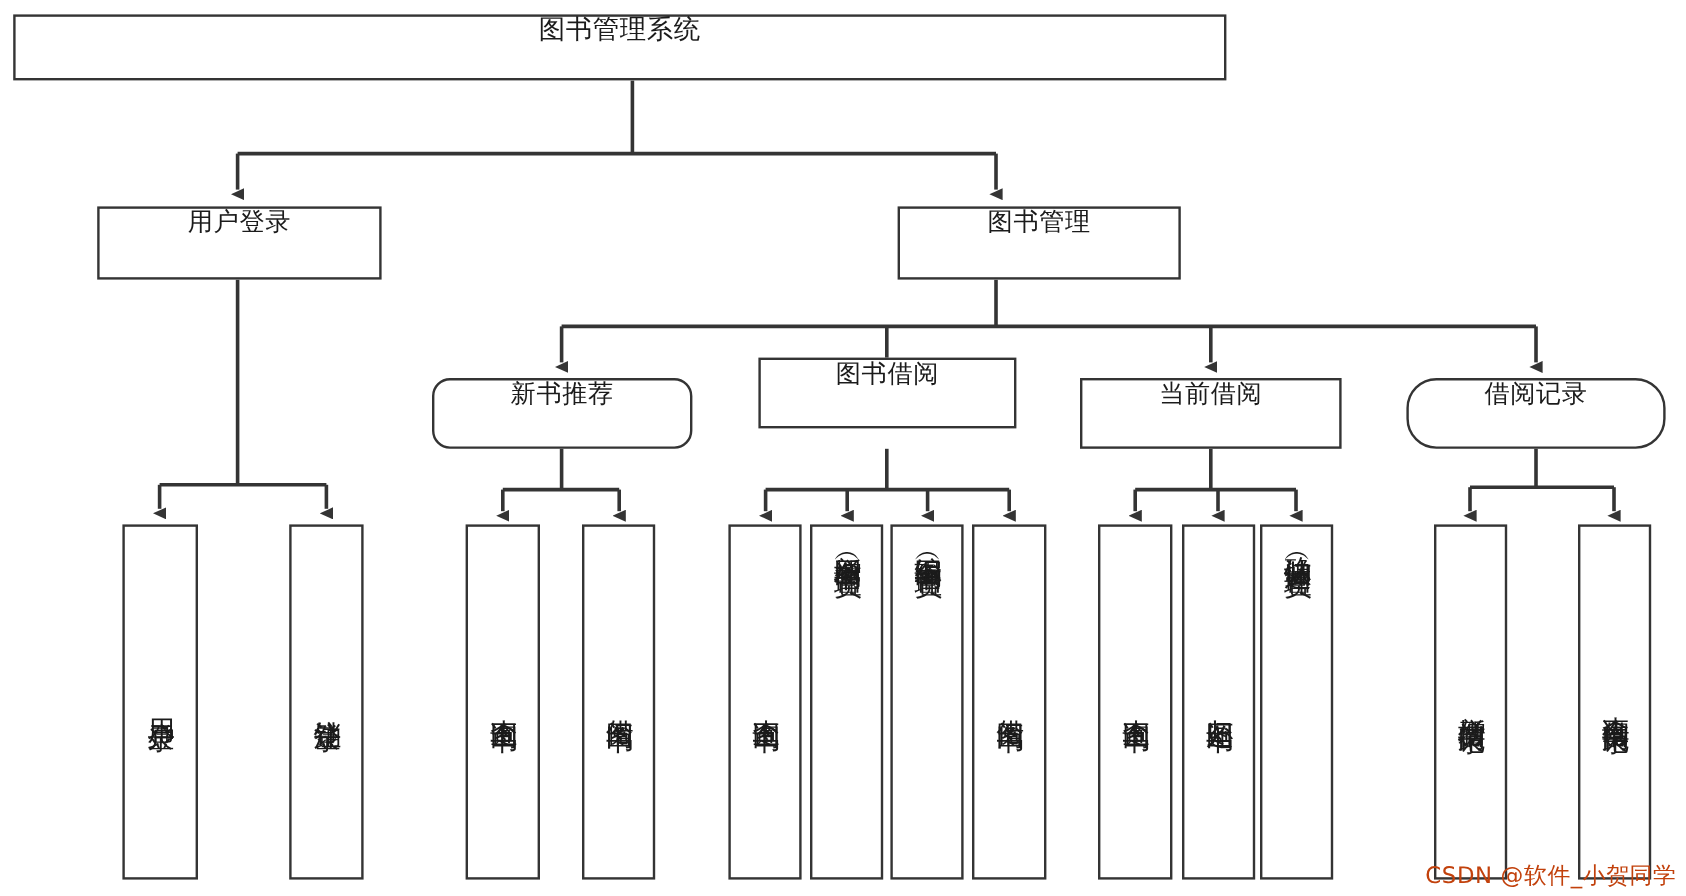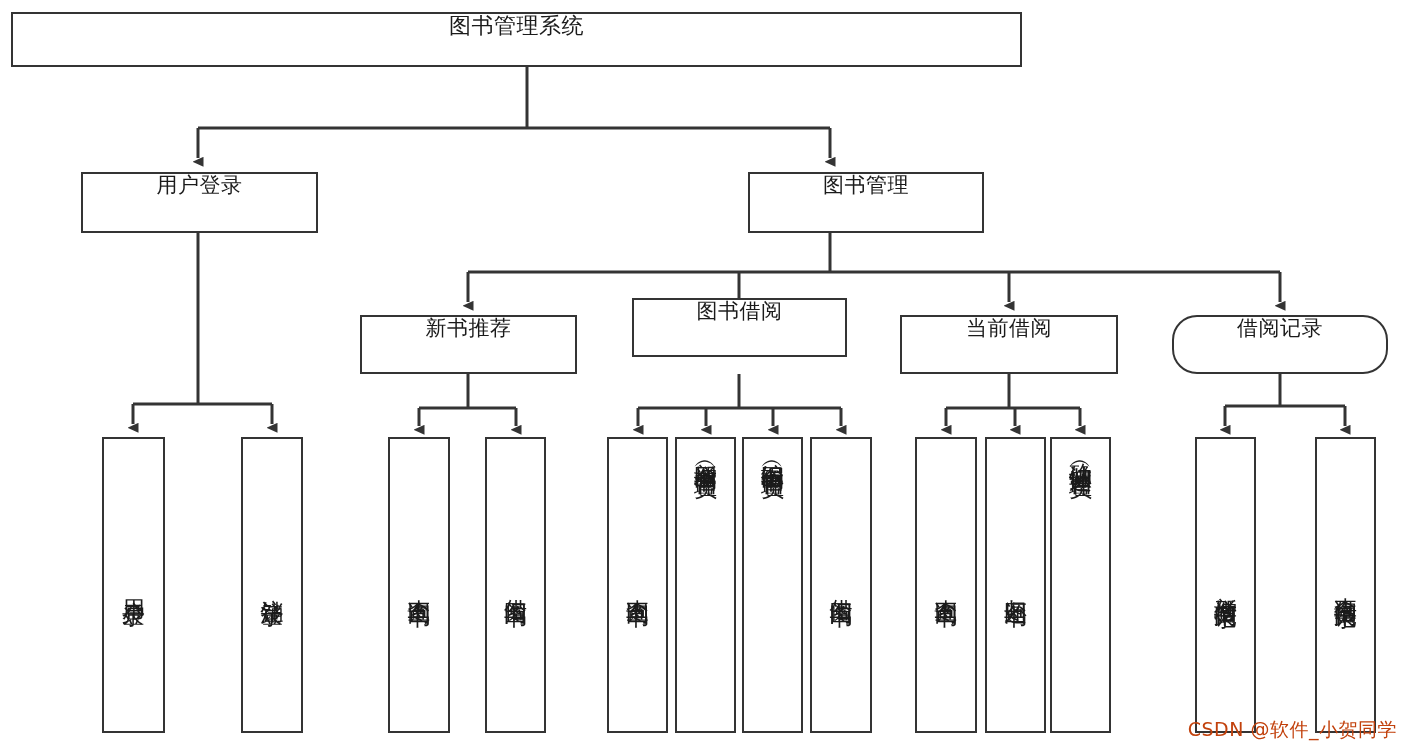--- a/index.html
+++ b/index.html
@@ -139,21 +139,21 @@
   </div>
 
   <div class="node h" style="left:81px; top:172px; width:237px; height:61px;">
     <span class="label">用户登录</span>
   </div>
 
   <div class="node h" style="left:712px; top:172px; width:236px; height:61px;margin-left:36px;">
     <span class="label">图书管理</span>
   </div>
 
-  <div class="node h" style="left:360px; top:315px; width:217px; height:59px;">
+  <div class="node h" style="left:360px; top:315px; width:217px; height:59px;border-radius:15px;">
     <span class="label">新书推荐</span>
   </div>
 
   <div class="node h" style="left:632px; top:298px; width:215px; height:59px;">
     <span class="label">图书借阅</span>
   </div>
 
   <div class="node h" style="left:900px; top:315px; width:218px; height:59px;">
     <span class="label">当前借阅</span>
   </div>

